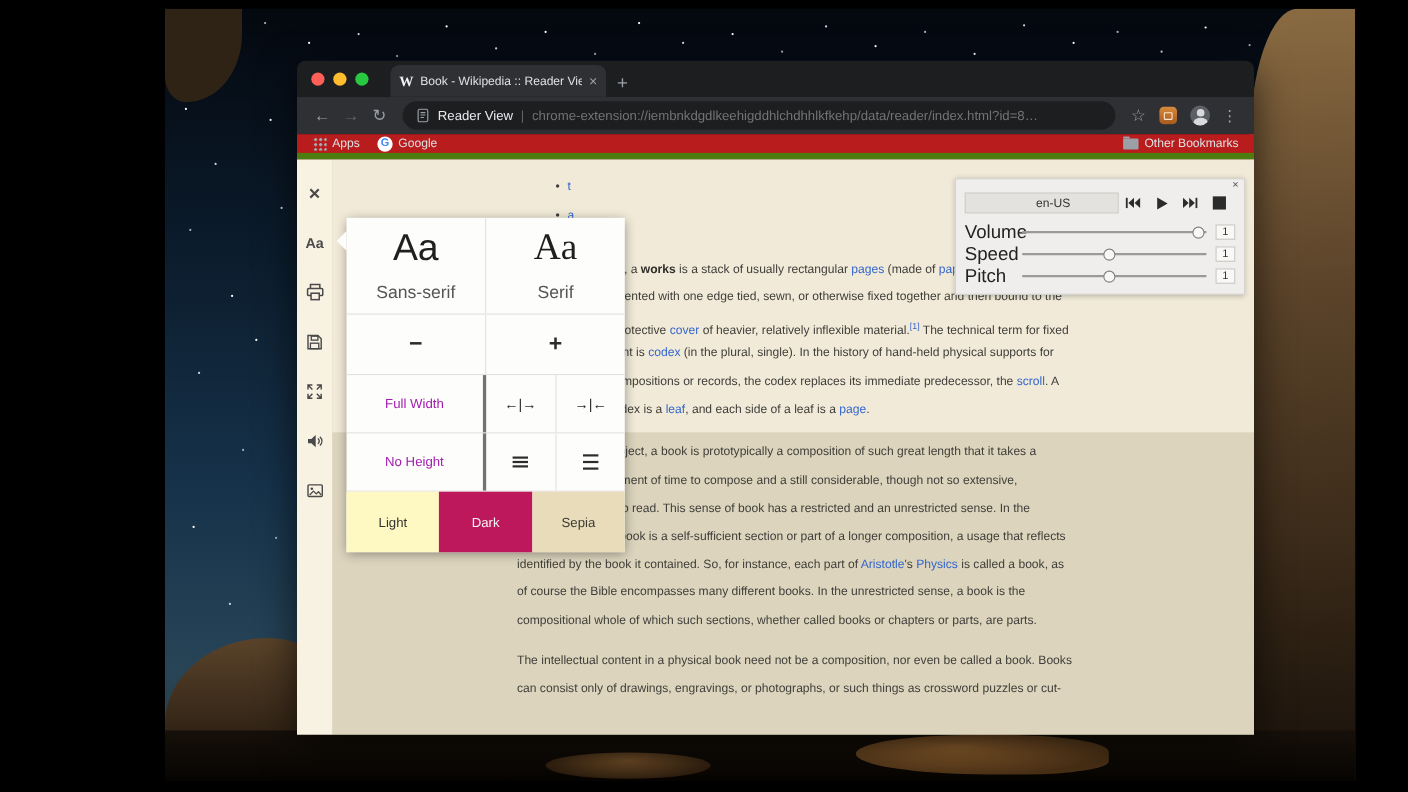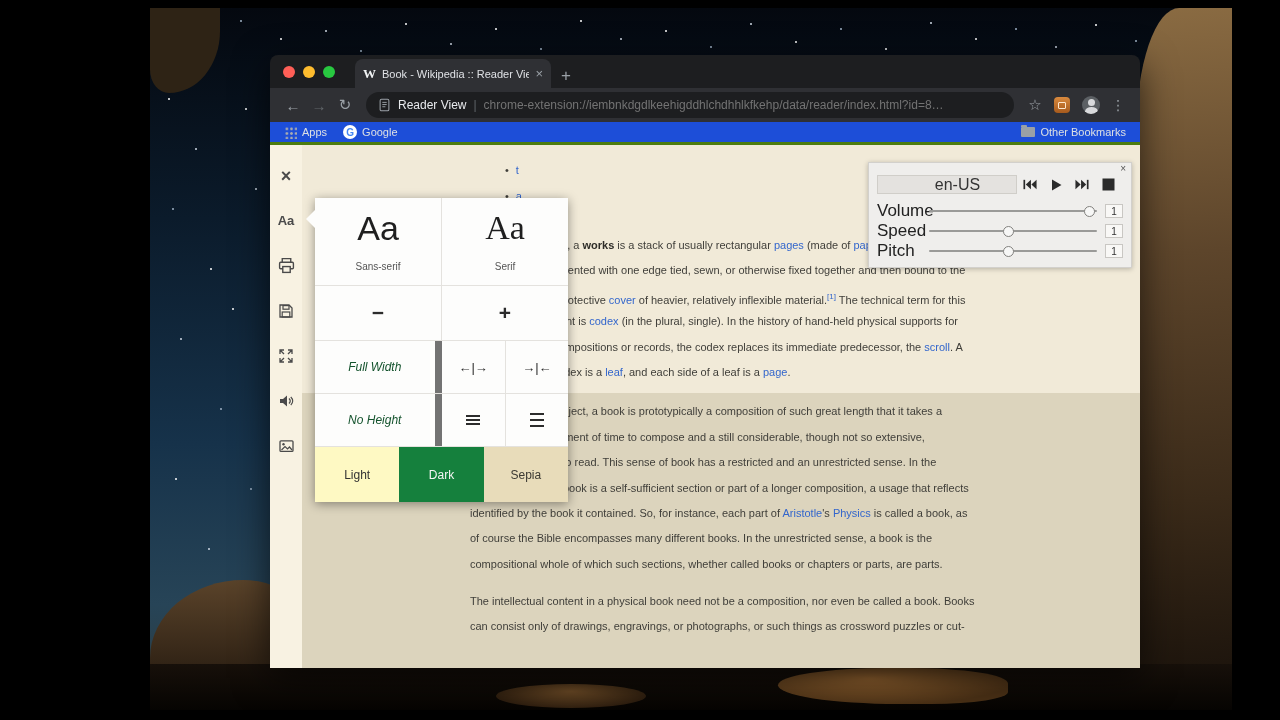--- a/index.html
+++ b/index.html
@@ -57,21 +57,21 @@
   .omni-url { flex:1; font-size:12px; color:#737373; white-space:nowrap; overflow:hidden; text-overflow:ellipsis; }
   .star-ico { width:26px; text-align:center; font-size:15px; color:#9aa0a6; }
   .ext-ico { width:16px; height:16px; border-radius:4px; background:linear-gradient(#d98a3e,#a65a1d);
     margin:0 6px; display:flex; align-items:center; justify-content:center; }
   .ext-ico span { display:block; width:8px; height:7px; border:1.5px solid #fde6cc; border-radius:1px; }
   .avatar { width:18px; height:18px; border-radius:50%; background:#5c6064; margin:0 6px; overflow:hidden; position:relative; }
   .avatar .head { position:absolute; left:5.5px; top:3px; width:7px; height:7px; border-radius:50%; background:#d9dadc; }
   .avatar .body { position:absolute; left:2.5px; top:11px; width:13px; height:9px; border-radius:50%; background:#d9dadc; }
   .menu-dots { width:24px; text-align:center; font-size:14px; color:#9aa0a6; }
 
-  .bookmarksbar { height:23px; background:#1d4ed8; border-bottom:3px solid #4d7c0f; display:flex;
+  .bookmarksbar { height:23px; background:#b91c1c; border-bottom:6px solid #4d7c0f; display:flex;
     align-items:center; padding:0 14px; font-size:11px; color:#dde0e3; flex:none; }
   .bm-item { display:flex; align-items:center; gap:5px; margin-right:16px; }
   .apps-grid { width:13px; height:13px; background-image:radial-gradient(#a8abb0 1.2px, transparent 1.4px);
     background-size:4.6px 4.6px; background-position:0.6px 0.6px; }
   .g-ico { width:14px; height:14px; border-radius:50%; background:#fff; color:#4285f4; font-weight:bold;
     font-size:10px; display:flex; align-items:center; justify-content:center; }
   .bm-spacer { flex:1; }
   .folder { width:14px; height:10px; background:#9aa0a6; border-radius:1px; position:relative; }
   .folder::before { content:""; position:absolute; left:0; top:-2px; width:6px; height:2px; background:#9aa0a6;
     border-radius:1px 1px 0 0; }
@@ -103,44 +103,44 @@
   
   .popup { position:absolute; left:45px; top:53px; width:253px; background:#fdfdfc;
     box-shadow:0 2px 10px rgba(0,0,0,.4); z-index:30; }
   .popup::before { content:""; position:absolute; left:-9px; top:12px; border-top:9px solid transparent;
     border-bottom:9px solid transparent; border-right:9px solid #fdfdfc; }
   .font-row { display:flex; height:88px; border-bottom:1px solid #e4e2de; }
   .font-cell { flex:1; display:flex; flex-direction:column; align-items:center; justify-content:center; }
   .font-cell:first-child { border-right:1px solid #e4e2de; }
   .font-sample { font-size:34px; color:#1f1f1f; line-height:1; }
   .font-sample.serif { font-family:"Liberation Serif", serif; }
-  .font-label { font-size:10px; color:#555; margin-top:16px; }
+  .font-label { font-size:16px; color:#555; margin-top:16px; }
   .size-row { display:flex; height:55px; border-bottom:1px solid #e4e2de; }
   .size-cell { flex:1; display:flex; align-items:center; justify-content:center; font-size:21px;
     font-weight:bold; color:#2c2c2c; }
   .size-cell:first-child { border-right:1px solid #e4e2de; }
   .tri-row { display:flex; height:53px; border-bottom:1px solid #e4e2de; }
-  .wide-cell { width:50%; border-right:7px solid #737373; display:flex; align-items:center;
-    justify-content:center; font-size:12px; color:#14532d;font-style:italic; }
+  .wide-cell { width:50%; border-right:3px solid #737373; display:flex; align-items:center;
+    justify-content:center; font-size:12px; color:#a21caf; }
   .icon-cell { width:25%; display:flex; align-items:center; justify-content:center; color:#2c2c2c;
     font-size:13px; }
   .icon-cell + .icon-cell { border-left:1px solid #e4e2de; }
   .lh-icon { display:flex; flex-direction:column; }
   .lh-icon span { display:block; width:14px; height:1.6px; background:#2c2c2c; }
   .lh-tight span + span { margin-top:2.6px; }
   .lh-loose span + span { margin-top:4.6px; }
   .theme-row { display:flex; height:55px; }
   .theme-cell { flex:1; display:flex; align-items:center; justify-content:center; font-size:12px; }
 
   
   .tts { position:absolute; left:598px; top:17px; width:264px; height:106px; background:#efeeec;
     border:1px solid #d2d0cc; box-shadow:0 1px 5px rgba(0,0,0,.25); z-index:25; }
   .tts-close { position:absolute; top:0px; right:5px; font-size:10px; color:#555; line-height:12px; }
   .tts-top { display:flex; align-items:center; padding:12px 8px 0 8px; }
-  .voice { width:140px; height:19px; background:#e4e2df; border:1px solid #d0cec9; font-size:16px;
+  .voice { width:140px; height:19px; background:#e4e2df; border:1px solid #d0cec9; font-size:11px;
     color:#333; display:flex; align-items:center; justify-content:center;padding-left:21px; }
   .tts-btn { width:26px; height:17px; display:flex; align-items:center; justify-content:center; }
   .tts-sliders { padding:7px 8px 0 8px; }
   .tts-row { display:flex; align-items:center; height:20px; }
   .tts-label { width:52px; font-size:17px; color:#222; }
   .tts-track { position:relative; flex:1; height:20px; margin-right:8px; }
   .tts-track::before { content:""; position:absolute; left:0; right:0; top:9px; height:2px;
     background:#9a9a98; border-radius:1px; }
   .tts-knob { position:absolute; top:4.5px; width:11px; height:11px; border-radius:50%;
     background:#f7f7f6; border:1px solid #82817e; }
@@ -276,21 +276,21 @@
             </div>
             <div class="bullet-item">
               <span class="bdot">•</span>
               <span class="sg-l">a</span>
             </div>
           </div>
         <div class="article-body">
             <div class="para">
               <div class="aline"><span>As a physical object, a </span><span class="sg-b">works</span><span> is a stack of usually rectangular </span><span class="sg-l">pages</span><span> (made of </span><span class="sg-l">papyrus</span><span>, </span><span class="sg-l">parchment</span><span>,</span></div>
               <div class="aline"><span class="sg-l">vellum</span><span>, or </span><span class="sg-l">paper</span><span>) oriented with one edge tied, sewn, or otherwise fixed together and then bound to the</span></div>
-              <div class="aline"><span>flexible spine of a protective </span><span class="sg-l">cover</span><span> of heavier, relatively inflexible material.</span><span class="sg-sup">[1]</span><span> The technical term for this</span></div>
+              <div class="aline"><span>flexible spine of a protective </span><span class="sg-l">cover</span><span> of heavier, relatively inflexible material.</span><span class="sg-sup">[1]</span><span> The technical term for fixed</span></div>
               <div class="aline"><span>physical arrangement is </span><span class="sg-l sg-i">codex</span><span> (in the plural, </span><span class="sg-i">single</span><span>). In the history of hand-held physical supports for</span></div>
               <div class="aline"><span>extended written compositions or records, the codex replaces its immediate predecessor, the </span><span class="sg-l">scroll</span><span>. A</span></div>
               <div class="aline"><span>single sheet in a codex is a </span><span class="sg-l">leaf</span><span>, and each side of a leaf is a </span><span class="sg-l">page</span><span>.</span></div>
             </div>
             <div class="para">
               <div class="aline"><span>As an intellectual object, a book is prototypically a composition of such great length that it takes a</span></div>
               <div class="aline"><span>considerable investment of time to compose and a still considerable, though not so extensive,</span></div>
               <div class="aline"><span>investment of time to read. This sense of book has a restricted and an unrestricted sense. In the</span></div>
               <div class="aline"><span>restricted sense, a book is a self-sufficient section or part of a longer composition, a usage that reflects</span></div>
               <div class="aline"><span>identified by the book it contained. So, for instance, each part of </span><span class="sg-l">Aristotle</span><span>'s </span><span class="sg-l sg-i">Physics</span><span> is called a book, as</span></div>
@@ -340,21 +340,21 @@
           <div class="icon-cell">
             <span class="lh-icon lh-loose">
                 <span></span>
                 <span></span>
                 <span></span>
               </span>
           </div>
         </div>
         <div class="theme-row">
             <div class="theme-cell" style="background: #fef9c3; color: rgb(51, 51, 51);">Light</div>
-            <div class="theme-cell" style="background: #15803d; color: rgb(245, 245, 245);">Dark</div>
+            <div class="theme-cell" style="background: #be185d; color: rgb(245, 245, 245);">Dark</div>
             <div class="theme-cell" style="background: rgb(232, 220, 186); color: rgb(60, 58, 51);">Sepia</div>
           </div>
       </div>
 
       <div class="tts">
         <span class="tts-close">×</span>
         <div class="tts-top">
           <div class="voice">en-US</div>
           <span class="tts-btn">
             <svg width="14" height="11" viewBox="0 0 15 11">

